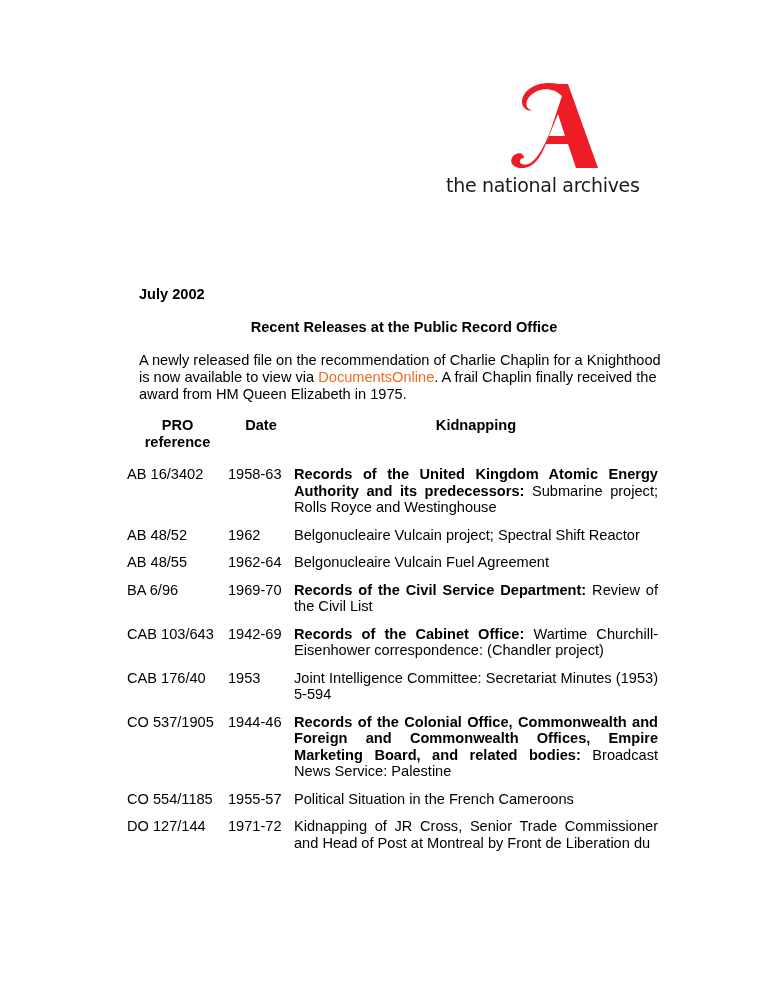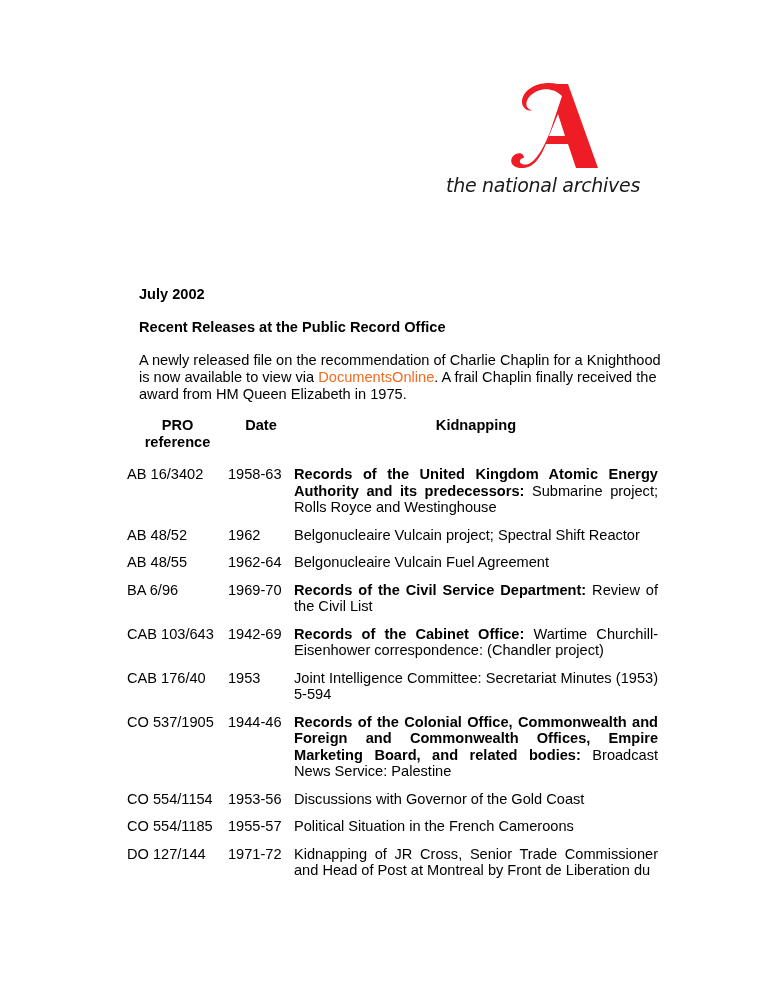--- a/index.html
+++ b/index.html
@@ -1,36 +1,36 @@
 <!DOCTYPE html>
 <html><head>
 <meta charset="utf-8">
 <style>
   html, body { margin: 0; padding: 0; background: #ffffff; }
   body {
     width: 768px; height: 994px; position: relative; overflow: hidden;
     font-family: "Liberation Sans", sans-serif; color: #000;
   }
   .logo {
-    position: absolute; left: 440px; top: 82px; width: 220px; height: 120px; font-style: italic;
+    position: absolute; left: 440px; top: 82px; width: 220px; height: 120px;
   }
   .logo-a {
     position: absolute; left: 62px; top: 0px; width: 100px; height: 92px;
   }
   .logo-text {
     position: absolute; left: 6px; top: 92px;
     font-family: "DejaVu Sans", sans-serif; font-size: 19px; color: #1a1a1a;
     letter-spacing: -0.3px; white-space: nowrap;
   }
   .content {
     position: absolute; left: 115px; top: 286px; width: 530px;
     font-size: 14.6px; line-height: 17px; margin-left: 24px;
   }
   .date-line { font-weight: bold; margin: 0; }
-  .heading { font-weight: bold; margin: 16px 0 0 0; }
+  .heading { font-weight: bold; margin: 16px 0 0 0; text-align: center; }
   .intro { margin: 16px 0 0 0; }
   .link { color: #f26b21; }
   table.records {
     position: absolute; left: 127px; top: 417px; border-collapse: collapse;
     font-size: 14.6px; line-height: 16.5px;
   }
   table.records th {
     font-weight: bold; vertical-align: top; padding: 0 0 16px 0; text-align: center;
   }
   table.records td { vertical-align: top; padding: 0 0 11px 0; margin-left: 10px; }
@@ -99,25 +99,20 @@
         <td class="col-ref">CAB 176/40</td>
         <td class="col-date">1953</td>
         <td class="col-desc"><span class="bold"></span><span>Joint Intelligence Committee: Secretariat Minutes (1953) 5-594</span></td>
       </tr>
       <tr>
         <td class="col-ref">CO 537/1905</td>
         <td class="col-date">1944-46</td>
         <td class="col-desc"><span class="bold">Records of the Colonial Office, Commonwealth and Foreign and Commonwealth Offices, Empire Marketing Board, and related bodies:</span><span> Broadcast News Service: Palestine</span></td>
       </tr>
       <tr>
-        <td class="col-ref">CO 554/1154</td>
-        <td class="col-date">1953-56</td>
-        <td class="col-desc"><span class="bold"></span><span>Discussions with Governor of the Gold Coast</span></td>
-      </tr>
-      <tr>
         <td class="col-ref">CO 554/1185</td>
         <td class="col-date">1955-57</td>
         <td class="col-desc"><span class="bold"></span><span>Political Situation in the French Cameroons</span></td>
       </tr>
       <tr class="clip-row">
         <td class="col-ref">DO 127/144</td>
         <td class="col-date">1971-72</td>
         <td class="col-desc"><span class="bold"></span><span>Kidnapping of JR Cross, Senior Trade Commissioner and Head of Post at Montreal by Front de Liberation du</span></td>
       </tr>
     </tbody>

